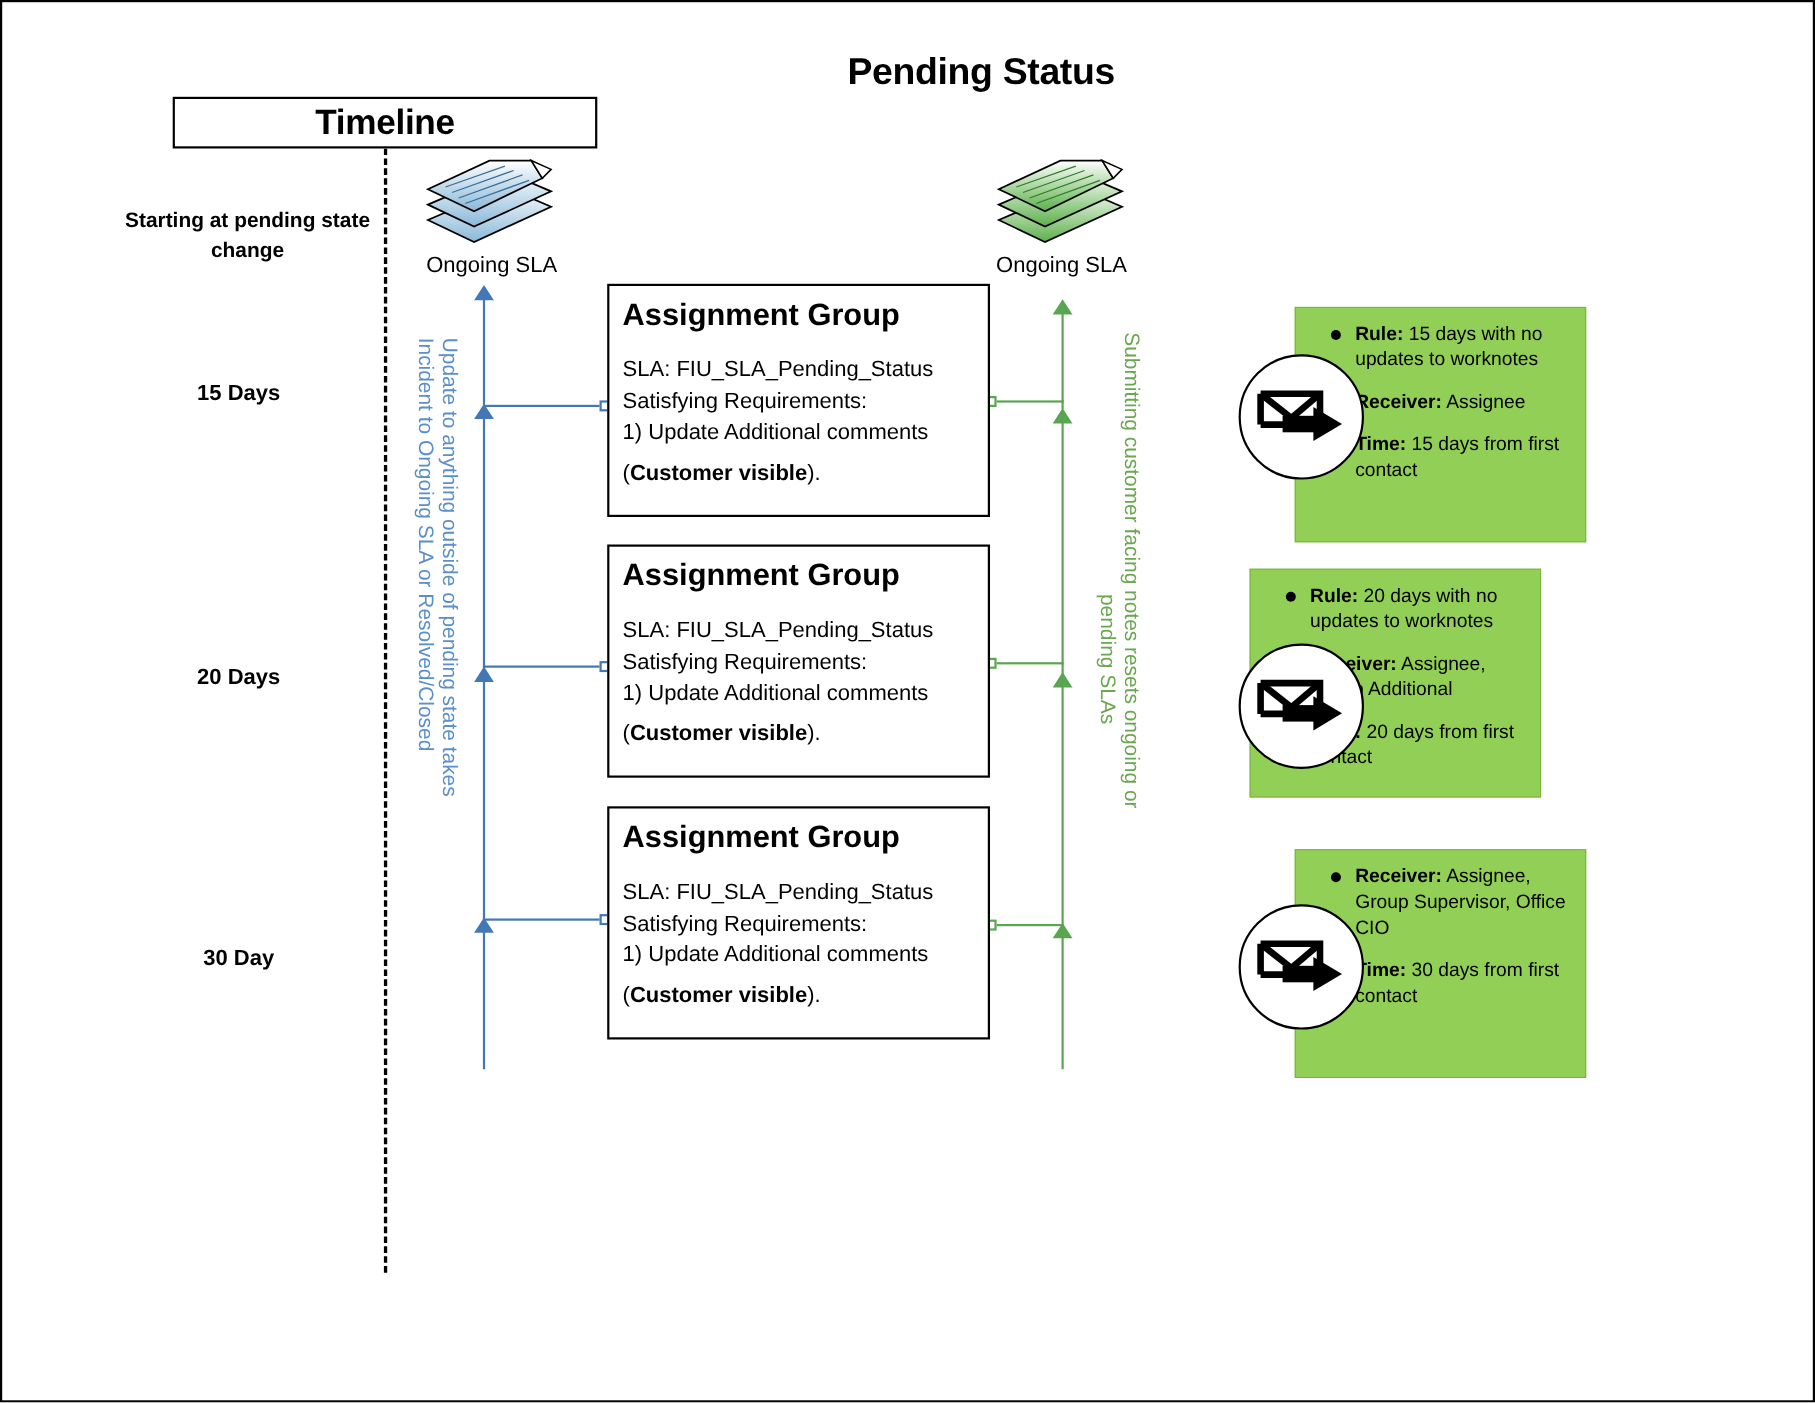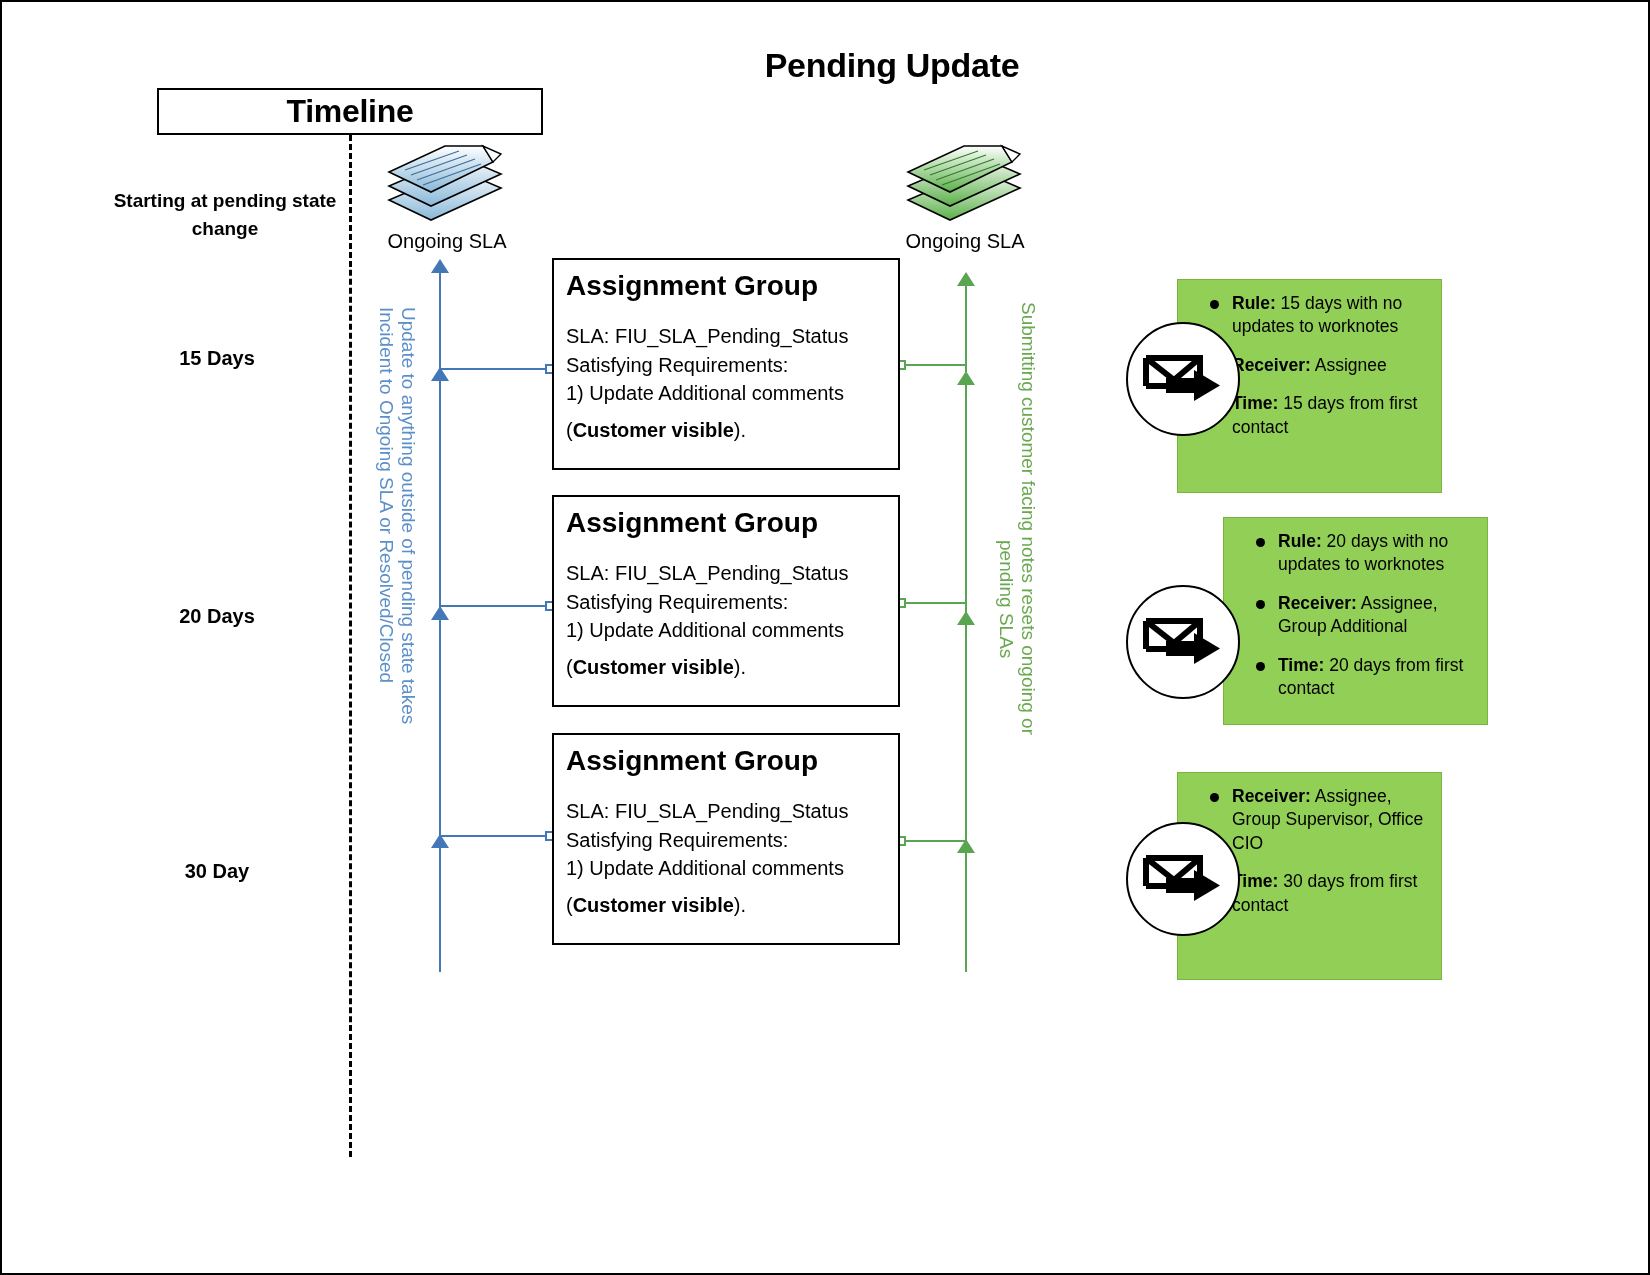--- a/index.html
+++ b/index.html
@@ -174,21 +174,21 @@
   
   .notif {
     position: absolute;
     width: 265px;
     background: #92cf56;
     border: 1px solid #7ab33f;
     box-sizing: border-box;
     overflow: hidden;
   }
   #notif-1 { left: 1175px; top: 277px; height: 214px; }
-  #notif-2 { left: 1221px; top: 515px; height: 208px; }
+  #notif-2 { left: 1134px; top: 515px; height: 208px; }
   #notif-3 { left: 1175px; top: 770px; height: 208px; }
 
   .notif ul {
     list-style: none;
     margin: 0;
     padding: 12px 10px 0 54px;
   }
   .notif li {
     position: relative;
     font-size: 17.5px;
@@ -220,21 +220,21 @@
   }
   #mail-1 { left: 1124px; top: 320px; }
   #mail-2 { left: 1124px; top: 583px; }
   #mail-3 { left: 1124px; top: 820px; }
 </style>
 </head>
 <body>
 
 <div id="canvas">
 
-  <div id="page-title">Pending Update</div>
+  <div id="page-title">Pending Status</div>
 
   <div id="timeline-box">
     <span class="tl-label">Timeline</span>
   </div>
 
   <div id="timeline-axis"></div>
 
   <div class="tl-note" id="note-start">Starting at pending state change</div>
   <div class="day-label" id="day-15">15 Days</div>
   <div class="day-label" id="day-20">20 Days</div>

